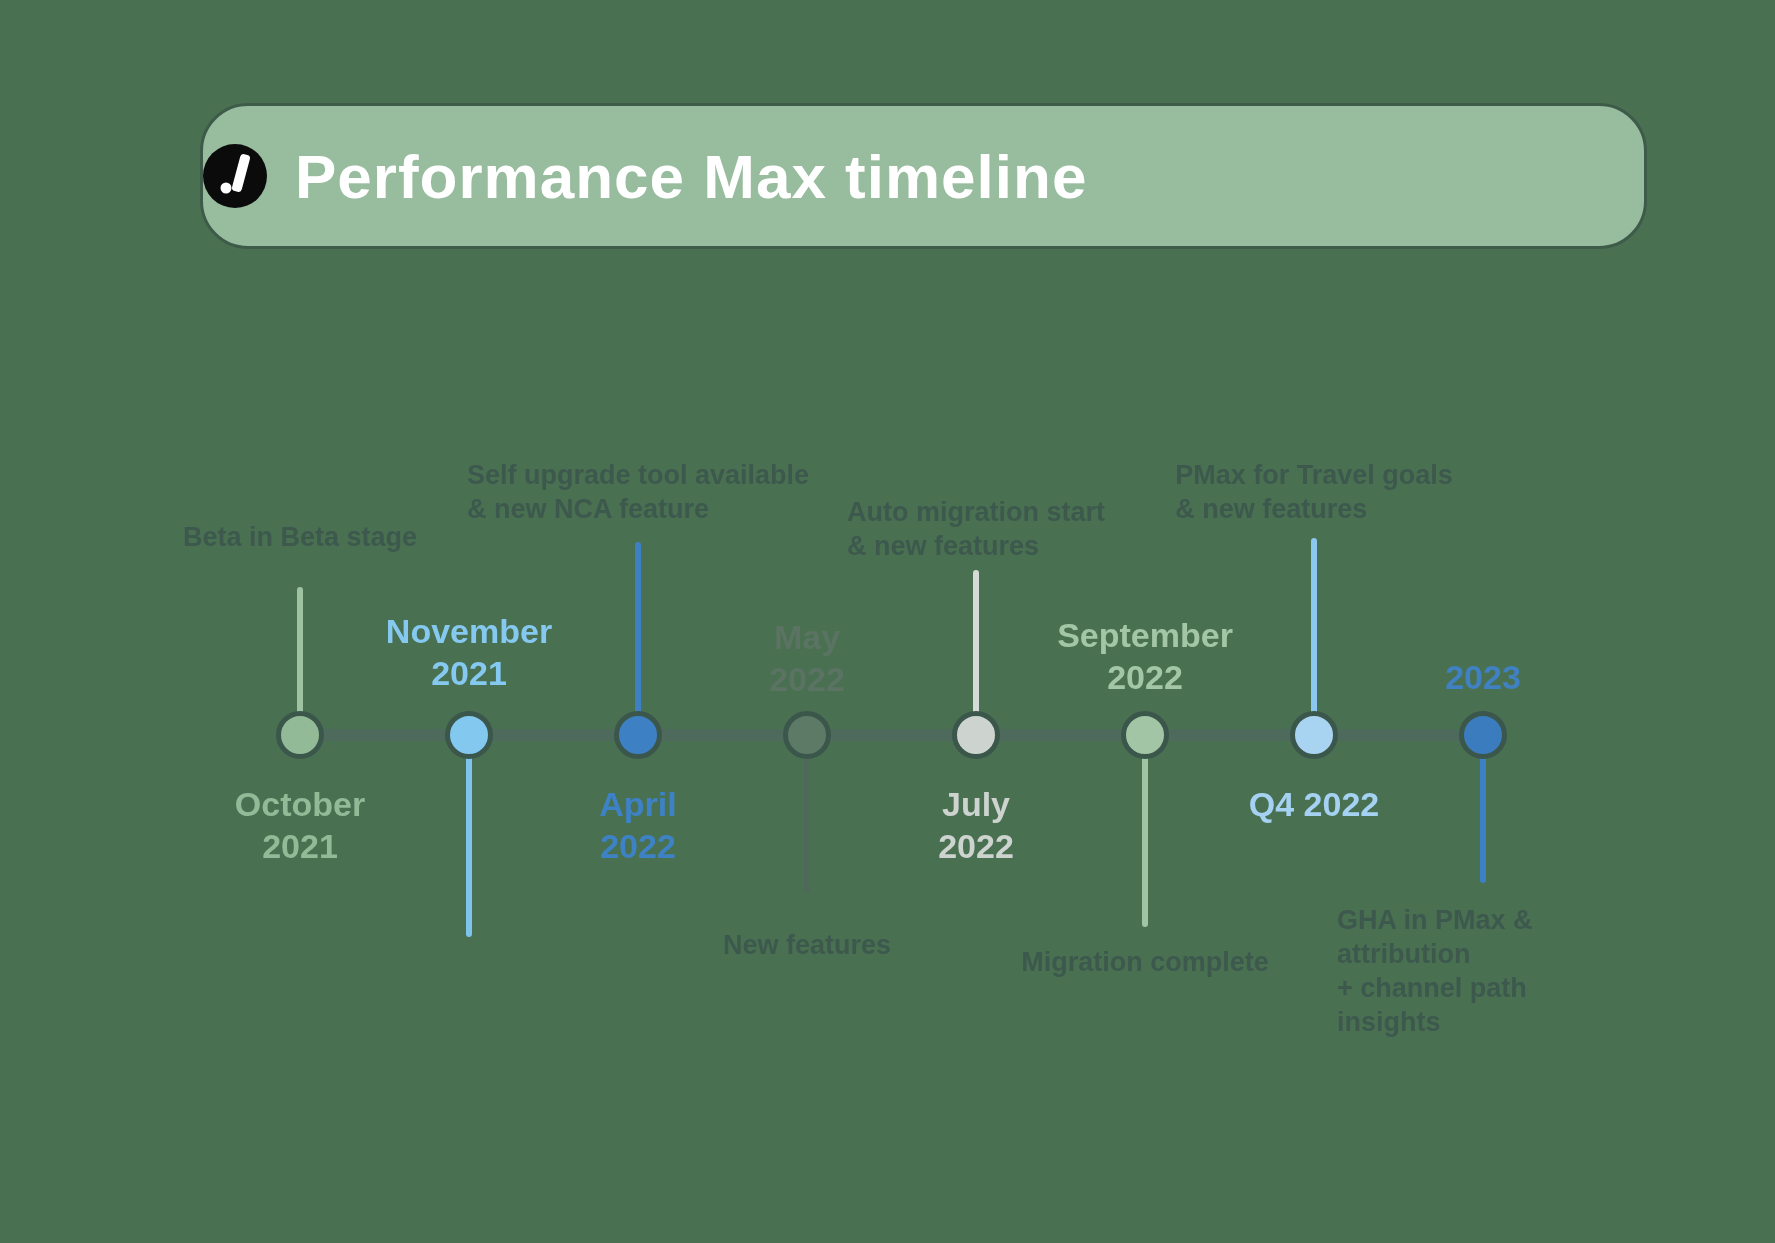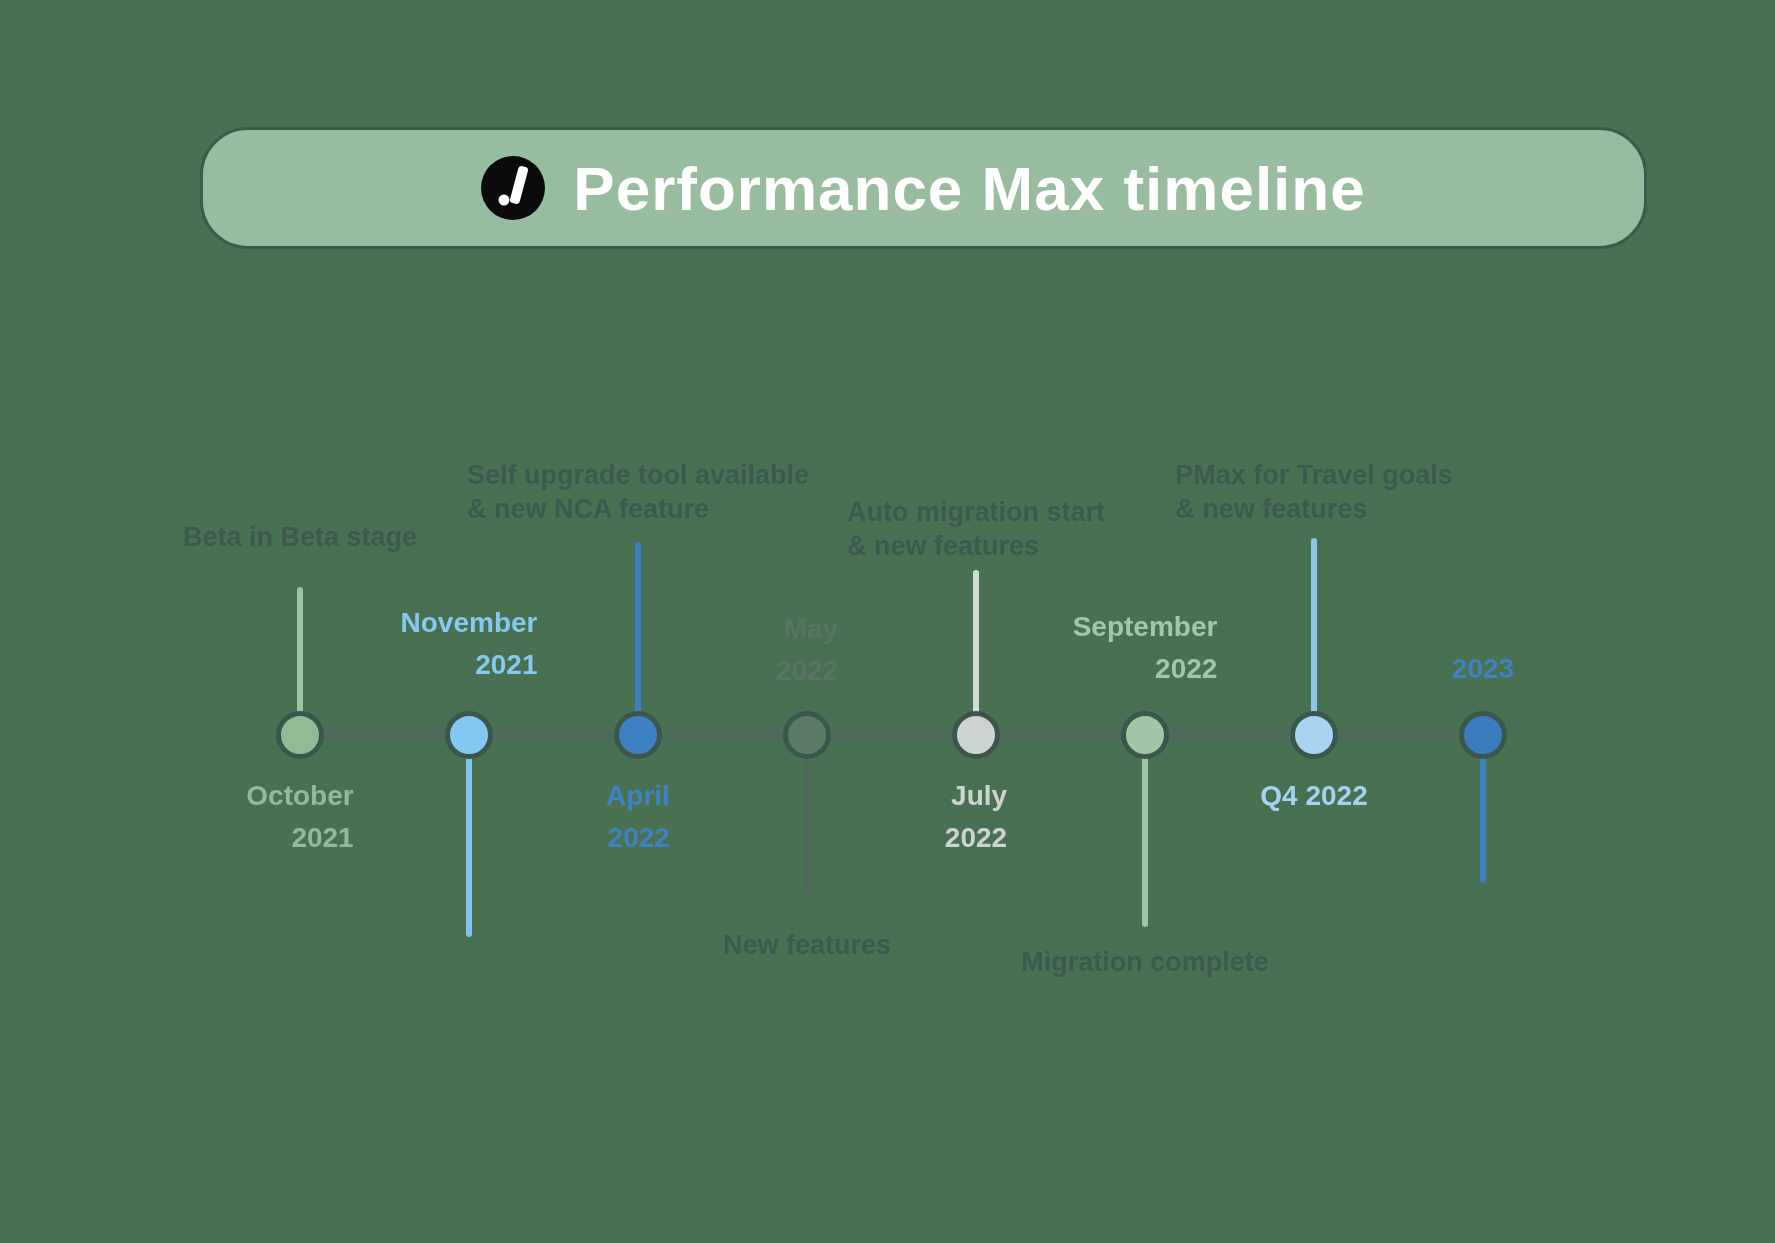--- a/index.html
+++ b/index.html
@@ -6,26 +6,26 @@
   body{
     width:1775px;height:1243px;
     background:#4A7052;
     font-family:"Liberation Sans", sans-serif;
     position:relative;overflow:hidden;
   }
   .stage{position:absolute;inset:0;}
 
   
   .header-pill{
-    position:absolute;left:200px;top:103px;width:1447px;height:122px;
+    position:absolute;left:200px;top:103px;width:1447px;height:146px;
     box-sizing:border-box;
     background:#98BC9E;
     border:3px solid #3E5B4A;
     border-radius:48px;
-    display:flex;align-items:center;justify-content:center;gap:28px;margin-top:24px;
+    display:flex;align-items:center;gap:28px;
   }
   .logo{width:64px;height:64px;flex:0 0 auto;}
   .title{
     color:#FFFFFF;font-size:62px;font-weight:700;letter-spacing:1px;
     white-space:nowrap;
   }
 
   
   .tl-line{
     position:absolute;left:300px;top:729px;width:1183px;height:12px;
@@ -41,22 +41,22 @@
   }
   .connector{
     position:absolute;left:var(--x);
     width:6px;border-radius:3px;
     background:var(--conn);
     transform:translateX(-50%);
   }
   .month{
     position:absolute;left:var(--x);transform:translateX(-50%);
     color:var(--month);
-    font-size:28px;font-weight:700;line-height:42px;
-    text-align:right;white-space:pre-line;
+    font-size:34px;font-weight:700;line-height:42px;
+    text-align:center;white-space:pre-line;margin-top:8px;
   }
   .desc{
     position:absolute;left:var(--x);transform:translateX(-50%);
     color:#3D594E;
     font-size:27px;font-weight:700;line-height:34px;
     text-align:left;white-space:pre-line;
   }
 
   .i0{--x:300px}  .c0{top:587px;height:148px} .m0{top:775px} .d0{top:520px}
   .i1{--x:469px}  .c1{top:735px;height:202px} .m1{top:602px} .d1{top:950px}
@@ -137,15 +137,17 @@
     <div class="node"></div>
     <div class="month m6">Q4 2022</div>
     <div class="desc d6">PMax for Travel goals
 &amp; new features</div>
   </div>
 
   <div class="item i7" style="--node: #3A7CBD; --conn: #3D81C4; --month: #3F81C3;">
     <div class="connector c7"></div>
     <div class="node"></div>
     <div class="month m7">2023</div>
+    <div class="desc d7">GHA in PMax &amp; attribution
++ channel path insights</div>
   </div>
 
 </div>
 
 </body></html>

